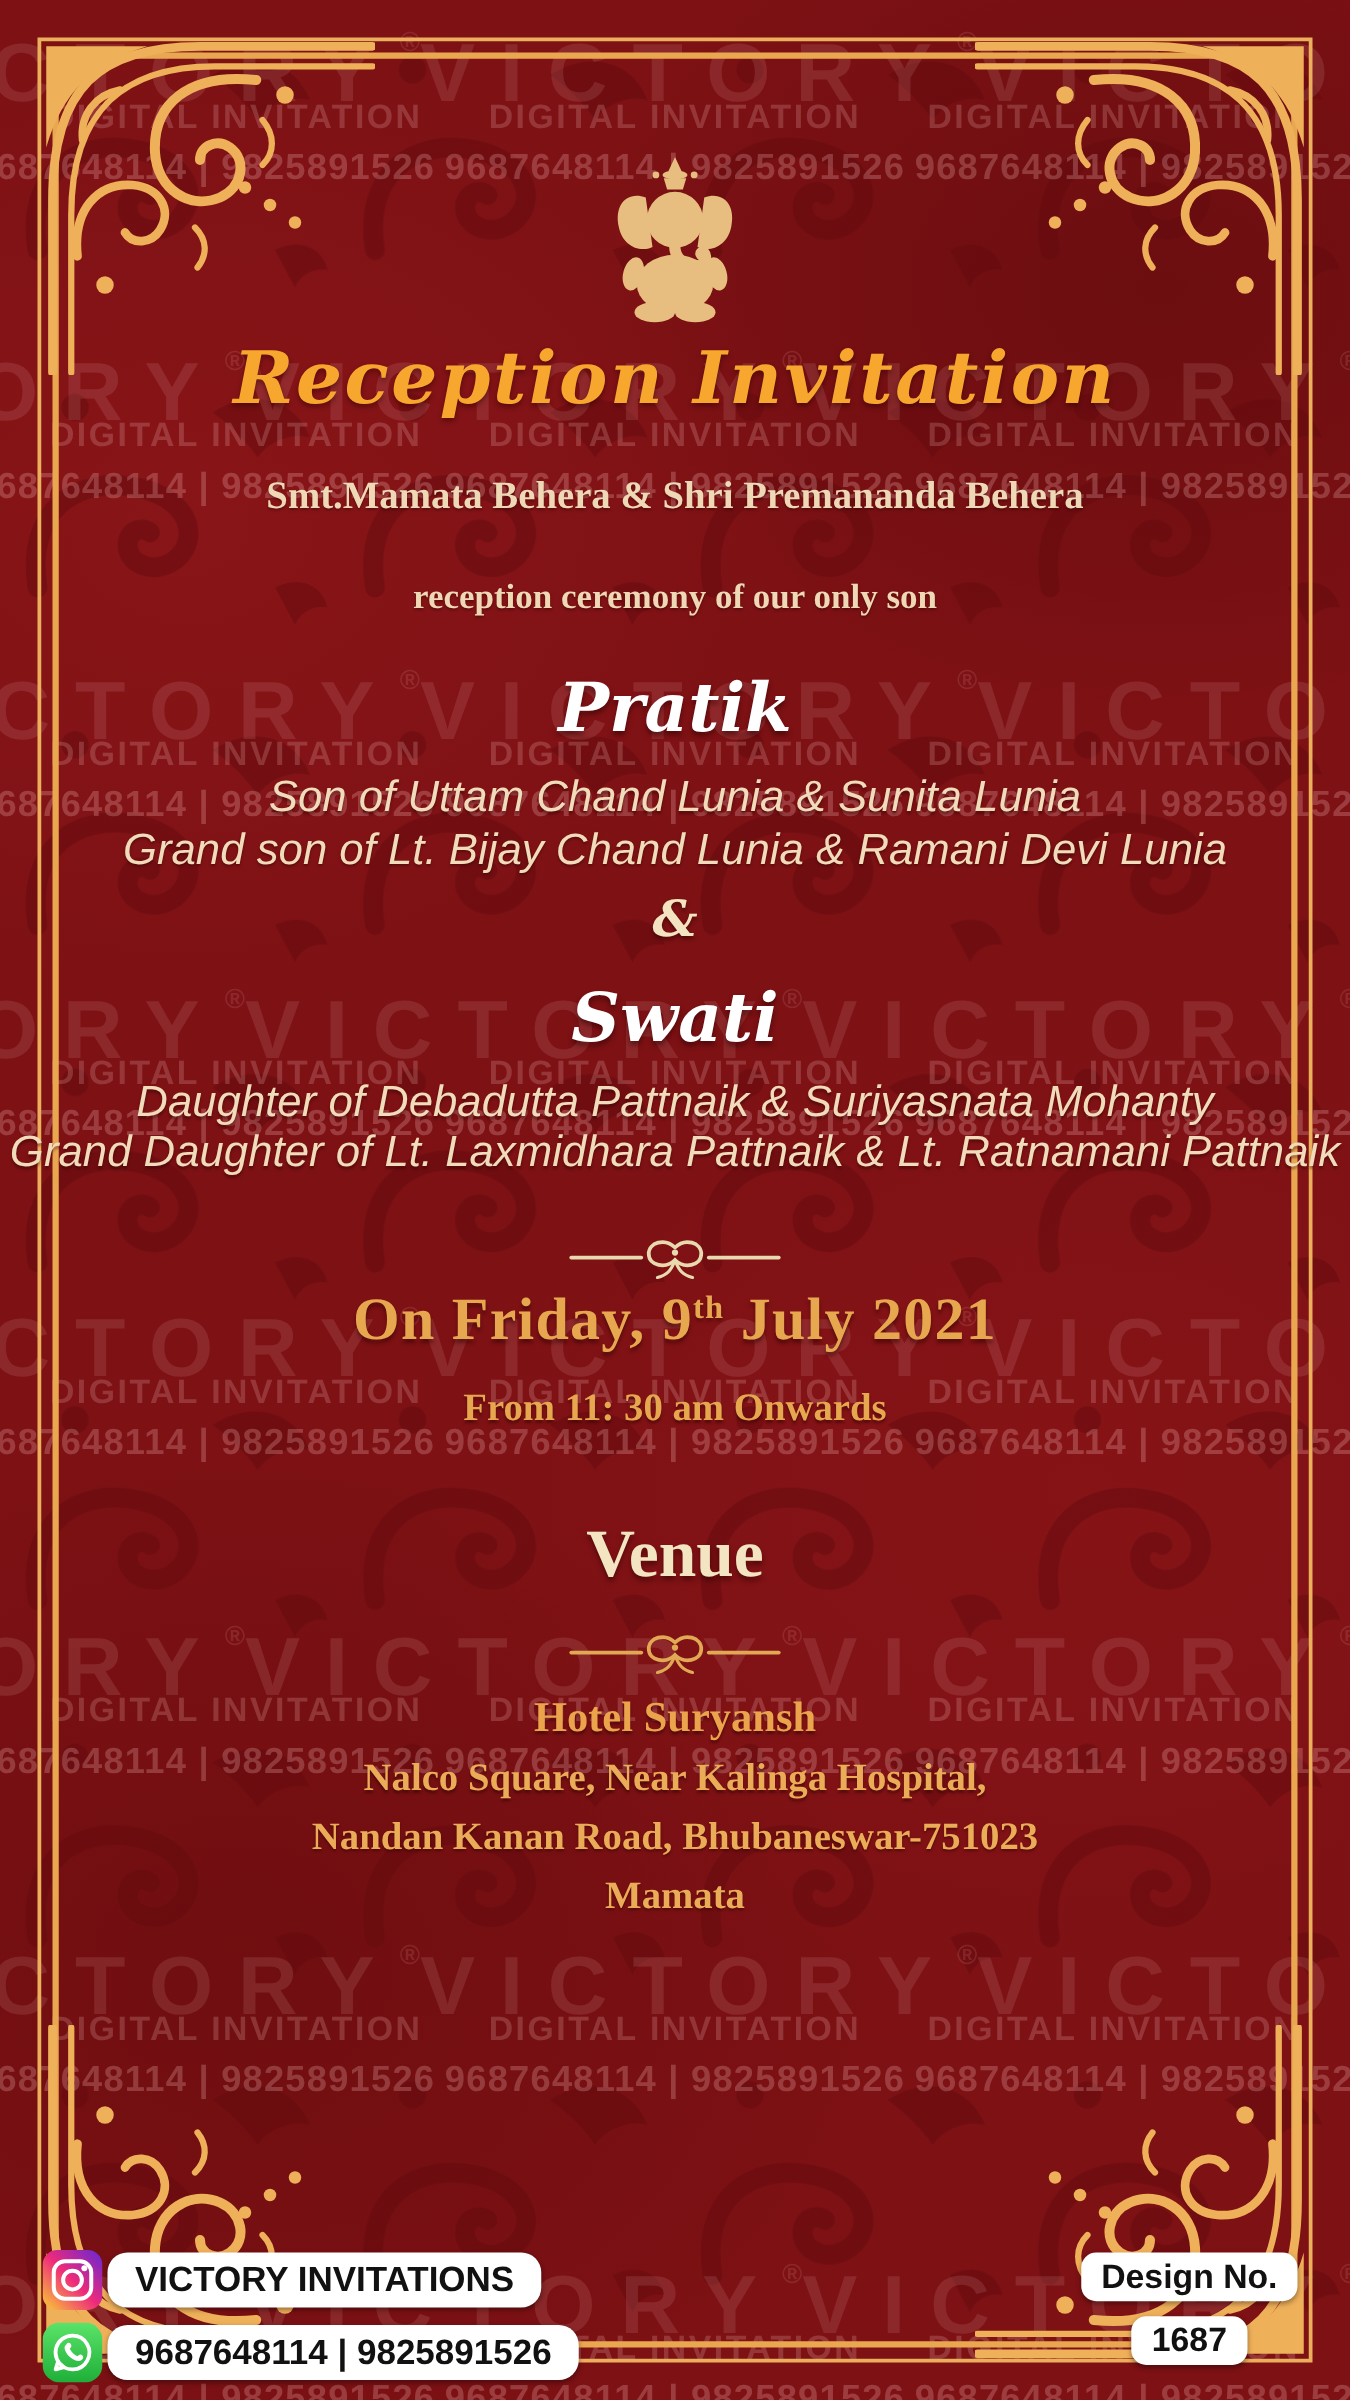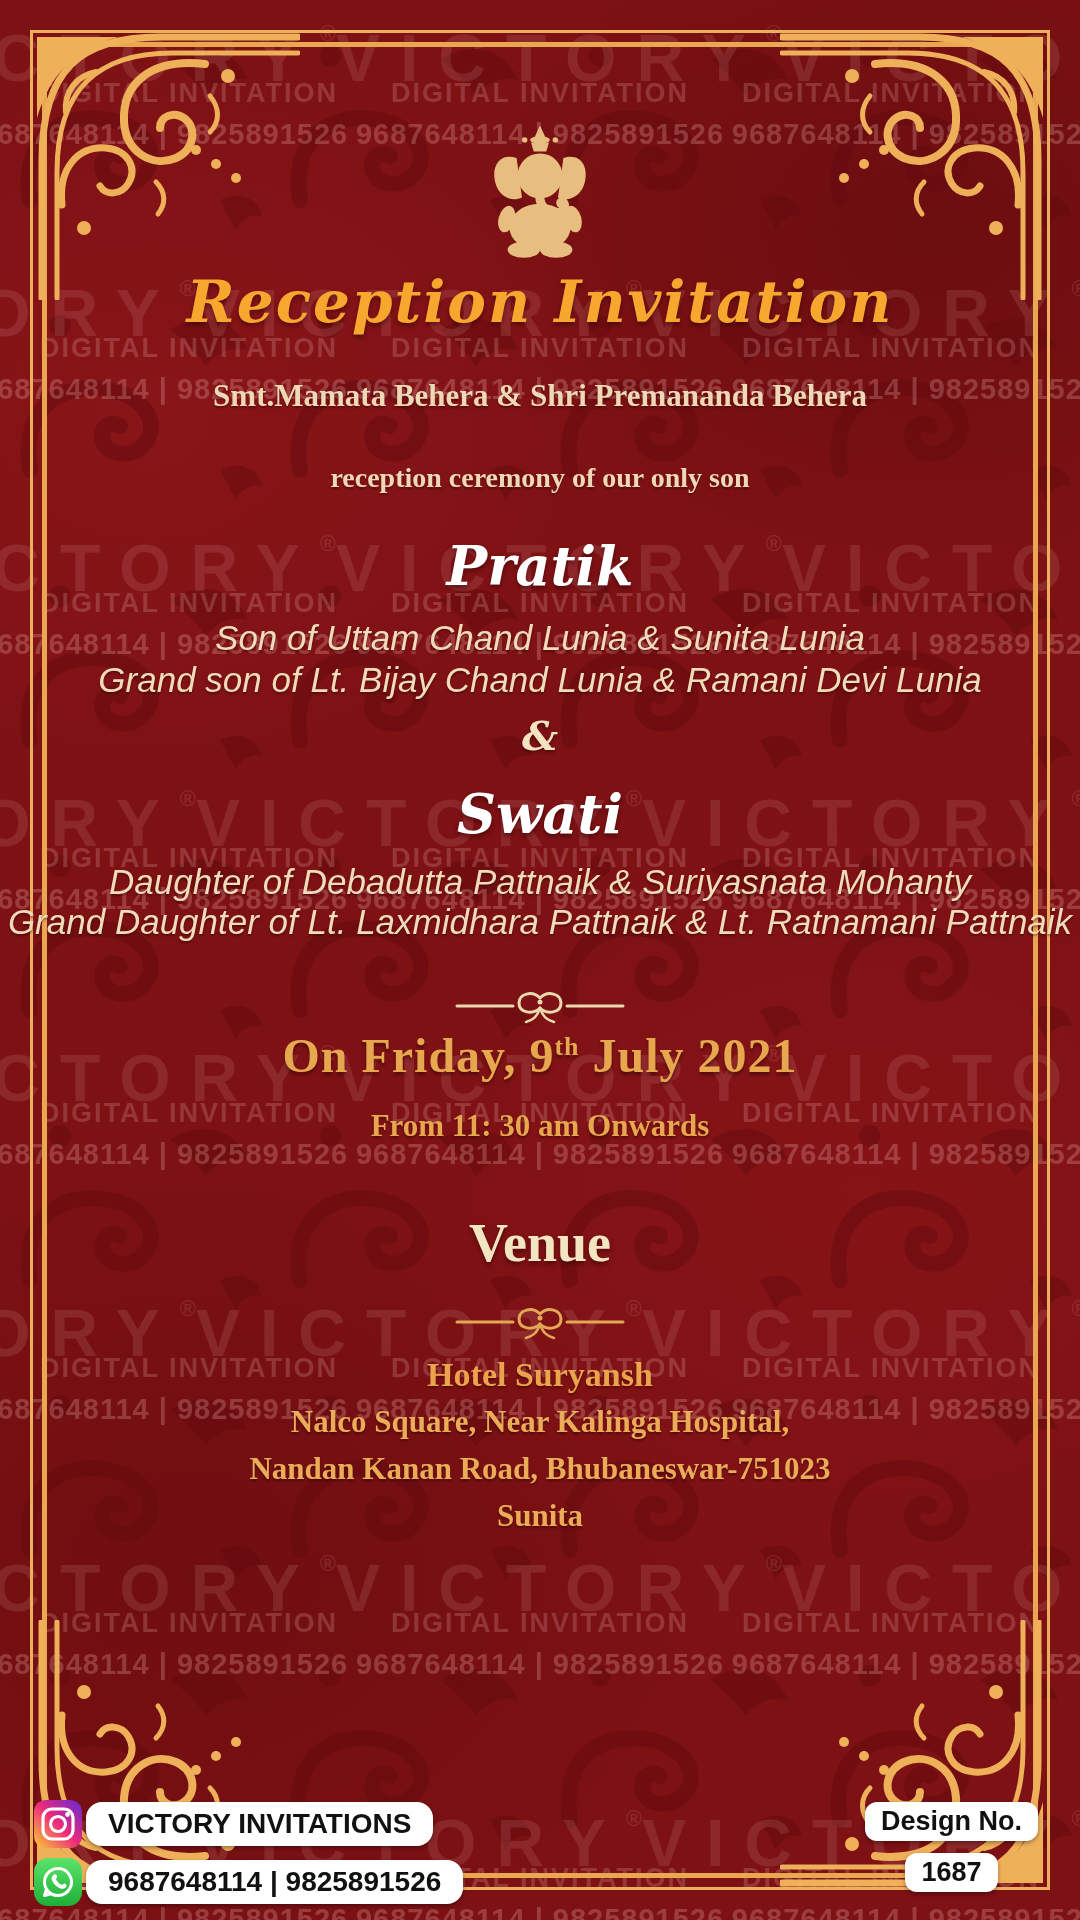--- a/index.html
+++ b/index.html
@@ -327,21 +327,21 @@
 
   <div class="line venue-label">Venue</div>
   <div class="line divider divider2">
     <svg width="170" height="40" viewBox="0 0 170 40" style="color:#E2A955;stroke:#E2A955">
         <use href="#divider-art"></use>
       </svg>
   </div>
   <div class="line venue-name">Hotel Suryansh</div>
   <div class="line addr addr1">Nalco Square, Near Kalinga Hospital,</div>
   <div class="line addr addr2">Nandan Kanan Road, Bhubaneswar-751023</div>
-  <div class="line addr addr3">Sunita</div>
+  <div class="line addr addr3">Mamata</div>
 
   <div class="footer-left">
     <div class="f-row">
       <span class="f-icon">
         <svg width="48" height="48" viewBox="0 0 48 48">
           <defs>
             <linearGradient id="ig" x1="0" y1="1" x2="1" y2="0">
               <stop offset="0" stop-color="#f9ce34"></stop>
                 <stop offset="0.5" stop-color="#ee2a7b"></stop>
                 <stop offset="1" stop-color="#6228d7"></stop>

